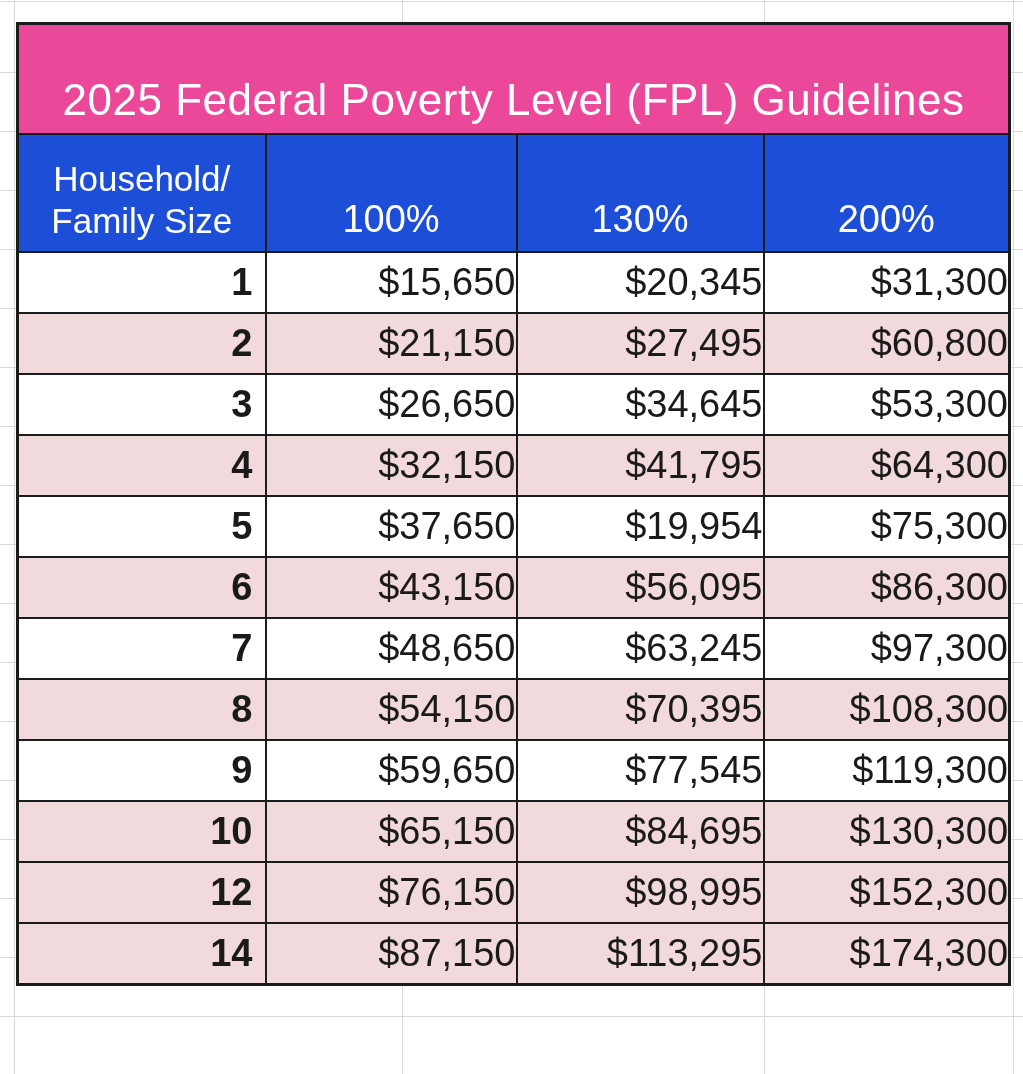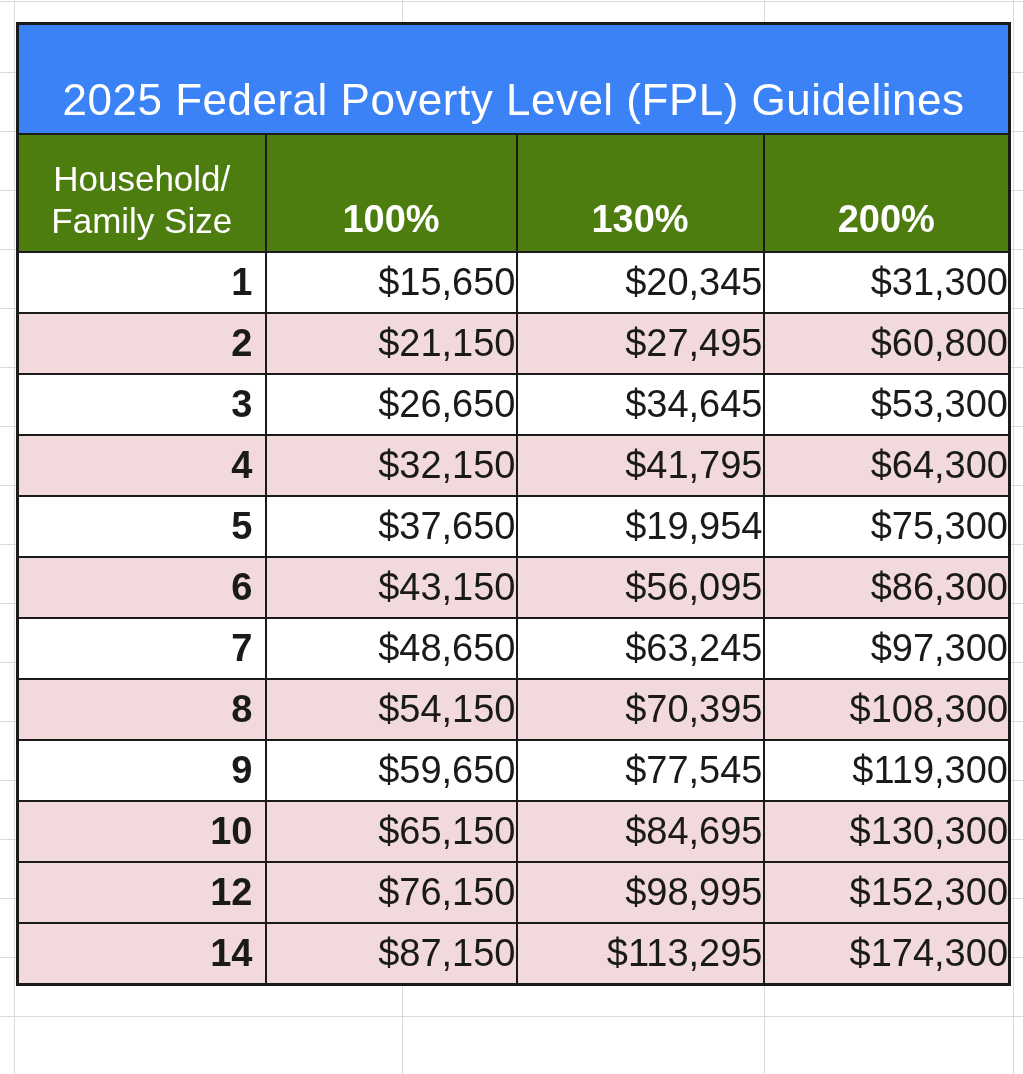--- a/index.html
+++ b/index.html
@@ -53,47 +53,47 @@
 
   .fpl td, .fpl th {
     border: 2px solid #1b1b1b;
     padding: 0;
     overflow: hidden;
   }
 
   
   .title-row td {
     height: 100px;
-    background: #3b82f6;
+    background: #ec4899;
     color: #ffffff;
     font-size: 44px;
     font-weight: 400;
     text-align: center;
     vertical-align: bottom;
     padding-bottom: 8px;
     letter-spacing: 0.5px;
   }
 
   
   .header-row th {
     height: 106px;
-    background: #4d7c0f;
+    background: #1d4ed8;
     color: #ffffff;
     text-align: center;
     vertical-align: bottom;
     padding-bottom: 10px;
   }
   .header-row th.hh {
     font-size: 35px;
     font-weight: 400;
     line-height: 1.18;
   }
   .header-row th.pct {
     font-size: 38px;
-    font-weight: 700;
+    font-weight: 400;
   }
 
   
   .data-row td {
     height: 59px;
     font-size: 38px;
     color: #1a1a1a;
     vertical-align: middle;
     background: #ffffff;
   }

